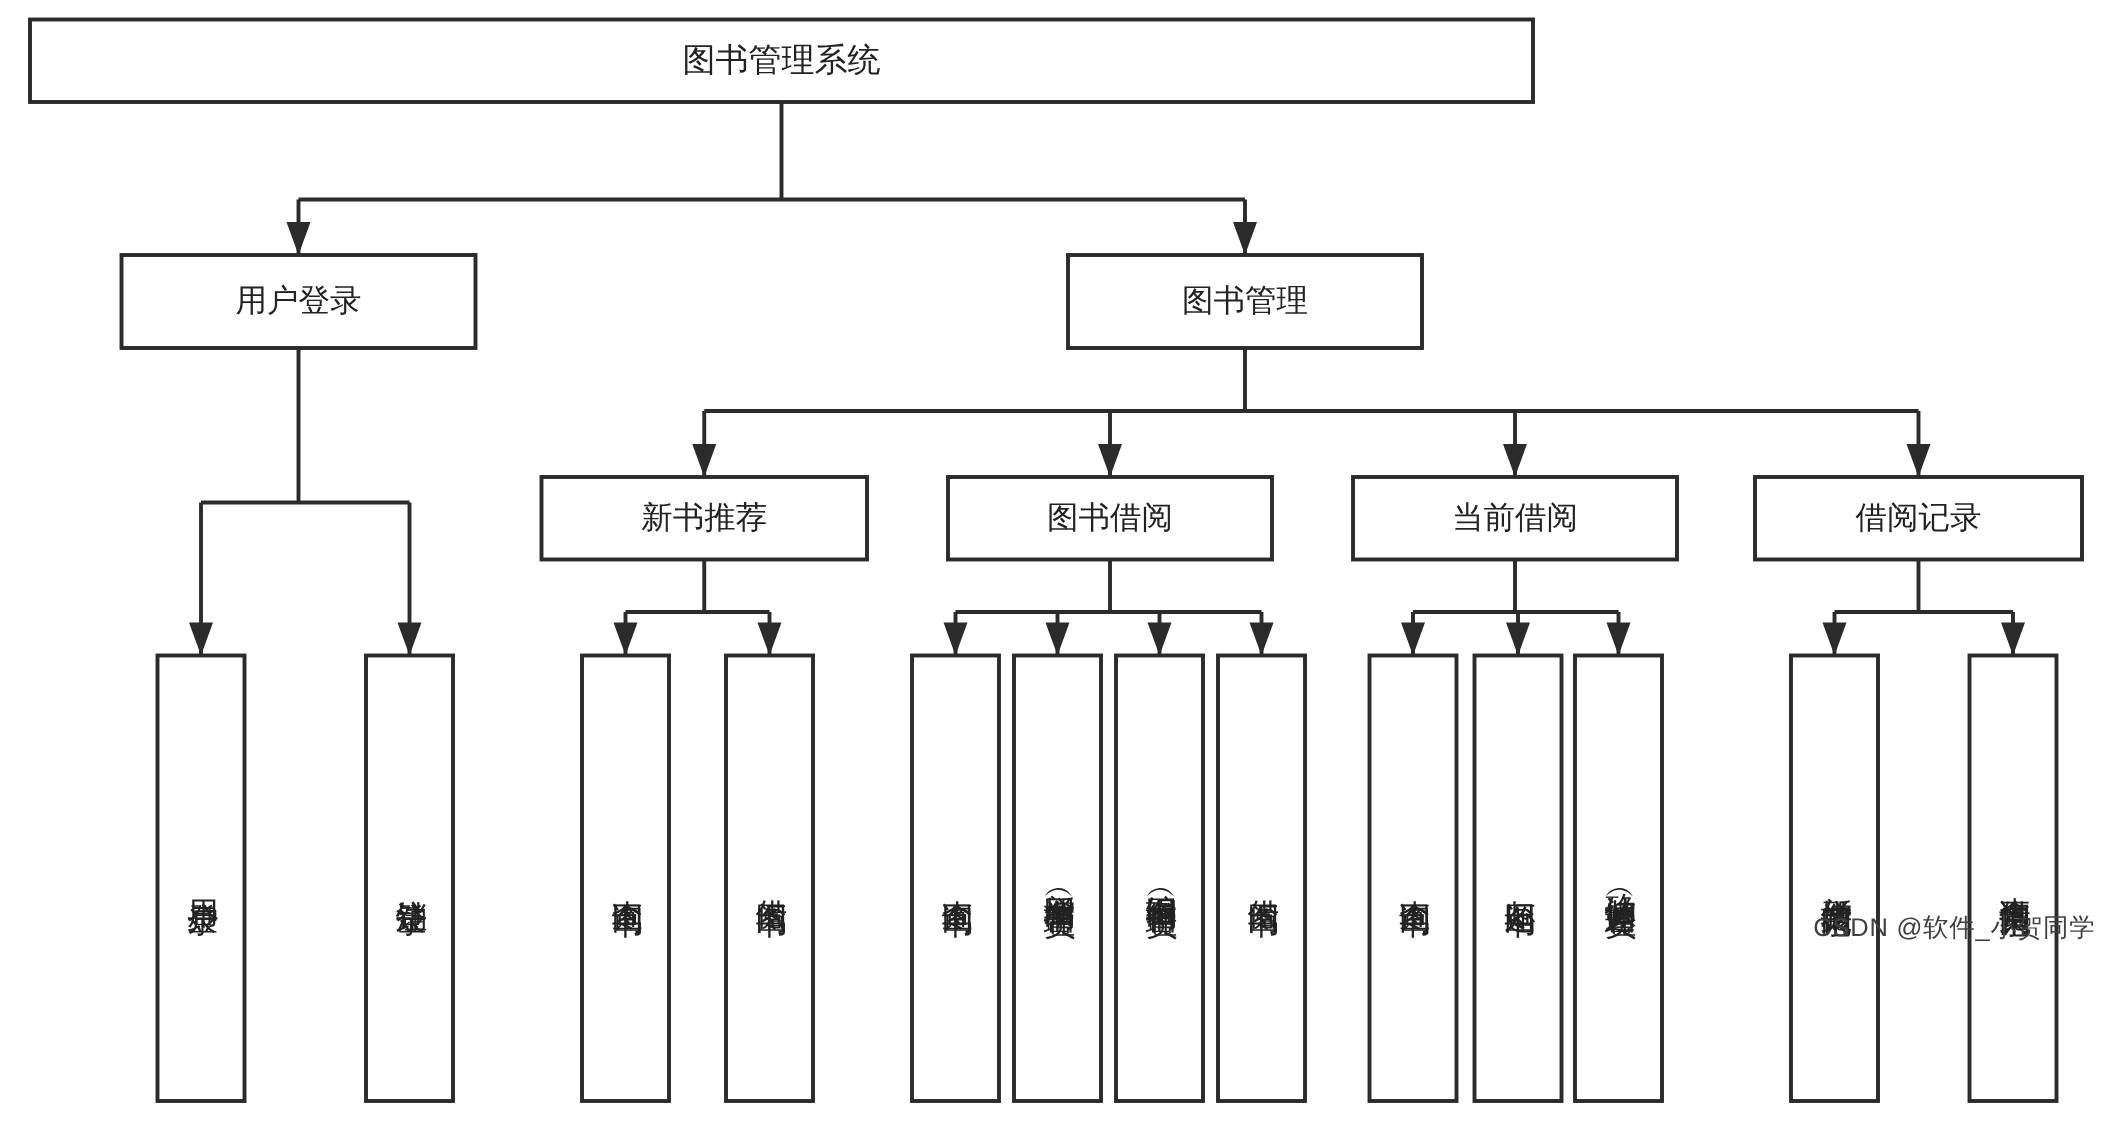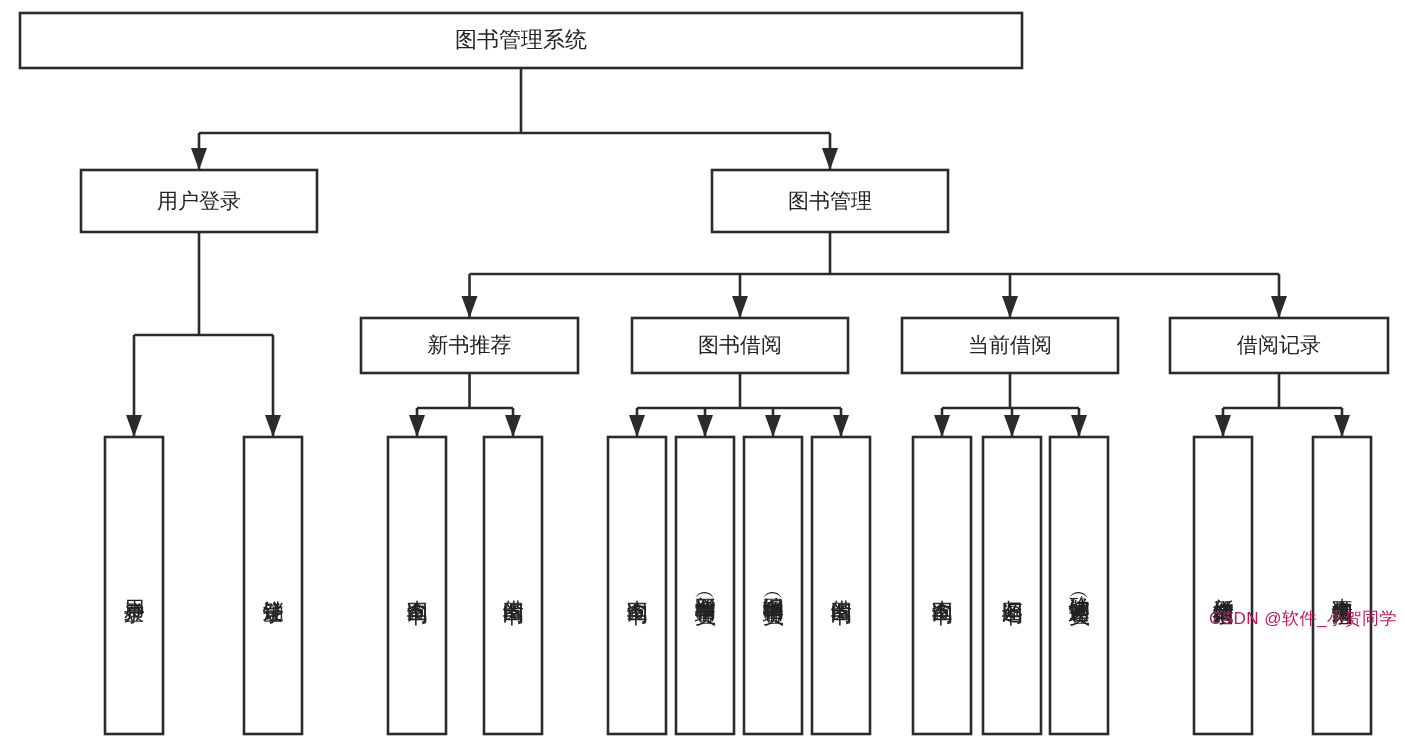--- a/index.html
+++ b/index.html
@@ -68,21 +68,21 @@
     color: #222222;
     white-space: nowrap;
     text-align: center;
   }
   .watermark {
     position: absolute;
     right: 8px;
     bottom: 4px;
     font-family: "Liberation Sans", "DejaVu Sans", sans-serif;
     font-size: 17px;
-    color: #be185d;
+    color: #404040;
     letter-spacing: 0.5px;
     white-space: nowrap;
   }
 </style>
 </head>
 <body>
 
 <div id="diagram-root">
   <svg class="diagram-canvas" viewBox="0 0 1405 747">
     <g id="connector-layer">

